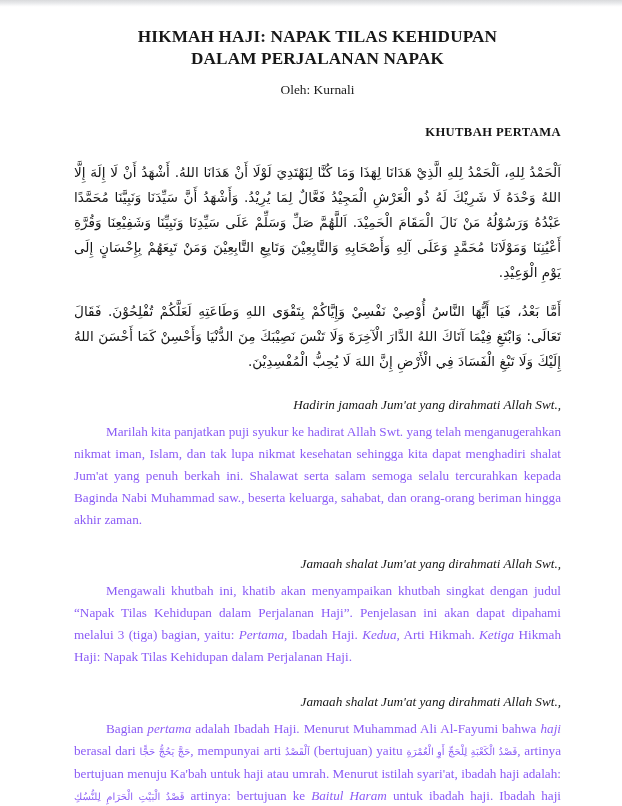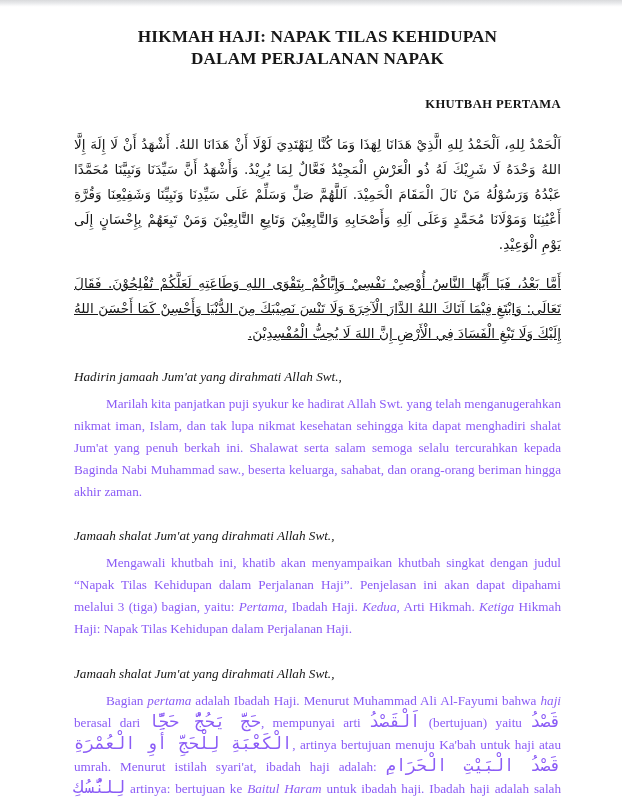--- a/index.html
+++ b/index.html
@@ -68,61 +68,63 @@
     text-align: justify;
     text-align-last: right;
     font-family: "DejaVu Sans", "Liberation Sans", sans-serif;
     font-size: 13.6px;
     line-height: 25px;
     color: #161616;
     margin: 0;
     unicode-bidi: isolate;
   }
   .arabic-block.first { padding-top: 20px; }
-  .arabic-block.second { padding-top: 14px; text-decoration: underline; }
+  .arabic-block.second { padding-top: 14px; }
   .salutation {
     font-style: italic;
     font-size: 13.2px;
     line-height: 18px;
     margin: 0;
     color: #141414;
+    text-align: right;
   }
   .s-1 { padding-top: 22px; }
   .s-2 { padding-top: 24px; }
   .s-3 { padding-top: 25px; }
   .body-par {
     text-align: justify;
     font-size: 13.2px;
     line-height: 22px;
     margin: 0;
     padding-top: 7px;
     text-indent: 32px;
     color: #8b5cf6;
   }
   .body-par em { font-style: italic; }
   .inline-ar {
-    font-family: Liberation Mono, monospace;
-    font-size: 17px;
+    font-family: Liberation Sans, sans-serif;
+    font-size: 10px;
     direction: rtl;
     unicode-bidi: isolate;
   }
 </style>
 </head>
 <body>
 
 <div class="top-band"></div>
 
 <div class="page">
   <div class="content">
 
     <h1 class="doc-title">
       <span>HIKMAH HAJI: NAPAK TILAS KEHIDUPAN</span>
       <span class="l2">DALAM PERJALANAN NAPAK</span>
     </h1>
 
+    <p class="byline">Oleh: Kurnali</p>
 
     <h2 class="section-heading">KHUTBAH PERTAMA</h2>
 
     <p class="arabic-block first" lang="ar" dir="rtl">اَلْحَمْدُ لِلهِ، اَلْحَمْدُ لِلهِ الَّذِيْ هَدَانَا لِهَذَا وَمَا كُنَّا لِنَهْتَدِيَ لَوْلَا أَنْ هَدَانَا اللهُ. أَشْهَدُ أَنْ لَا إِلَهَ إِلَّا اللهُ وَحْدَهُ لَا شَرِيْكَ لَهُ ذُو الْعَرْشِ الْمَجِيْدُ فَعَّالٌ لِمَا يُرِيْدُ. وَأَشْهَدُ أَنَّ سَيِّدَنَا وَنَبِيَّنَا مُحَمَّدًا عَبْدُهُ وَرَسُوْلُهُ مَنْ نَالَ الْمَقَامَ الْحَمِيْدَ. اَللَّهُمَّ صَلِّ وَسَلِّمْ عَلَى سَيِّدِنَا وَنَبِيِّنَا وَشَفِيْعِنَا وَقُرَّةِ أَعْيُنِنَا وَمَوْلَانَا مُحَمَّدٍ وَعَلَى آلِهِ وَأَصْحَابِهِ وَالتَّابِعِيْنَ وَتَابِعِ التَّابِعِيْنَ وَمَنْ تَبِعَهُمْ بِإِحْسَانٍ إِلَى يَوْمِ الْوَعِيْدِ.</p>
 
     <p class="arabic-block second" lang="ar" dir="rtl">أَمَّا بَعْدُ، فَيَا أَيُّهَا النَّاسُ أُوْصِيْ نَفْسِيْ وَإِيَّاكُمْ بِتَقْوَى اللهِ وَطَاعَتِهِ لَعَلَّكُمْ تُفْلِحُوْنَ. فَقَالَ تَعَالَى: وَابْتَغِ فِيْمَا آتَاكَ اللهُ الدَّارَ الْآخِرَةَ وَلَا تَنْسَ نَصِيْبَكَ مِنَ الدُّنْيَا وَأَحْسِنْ كَمَا أَحْسَنَ اللهُ إِلَيْكَ وَلَا تَبْغِ الْفَسَادَ فِي الْأَرْضِ إِنَّ اللهَ لَا يُحِبُّ الْمُفْسِدِيْنَ.</p>
 
     <p class="salutation s-1">Hadirin jamaah Jum'at yang dirahmati Allah Swt.,</p>
 
     <p class="body-par">Marilah kita panjatkan puji syukur ke hadirat Allah Swt. yang telah menganugerahkan nikmat iman, Islam, dan tak lupa nikmat kesehatan sehingga kita dapat menghadiri shalat Jum'at yang penuh berkah ini. Shalawat serta salam semoga selalu tercurahkan kepada Baginda Nabi Muhammad saw., beserta keluarga, sahabat, dan orang-orang beriman hingga akhir zaman.</p>

